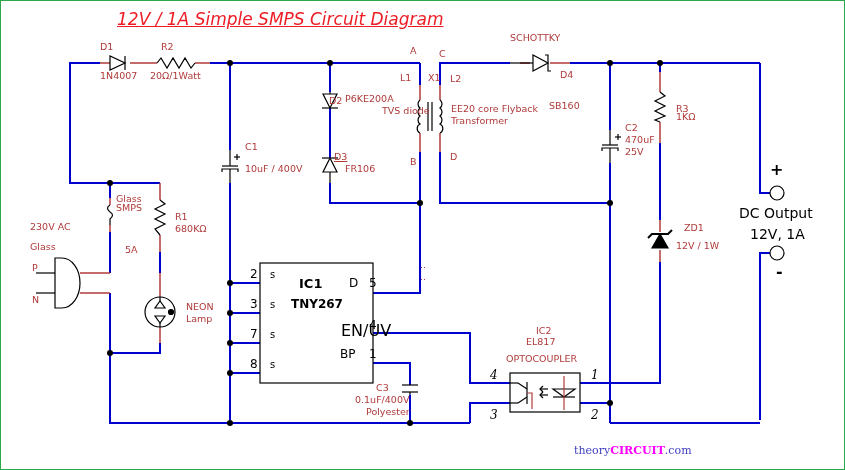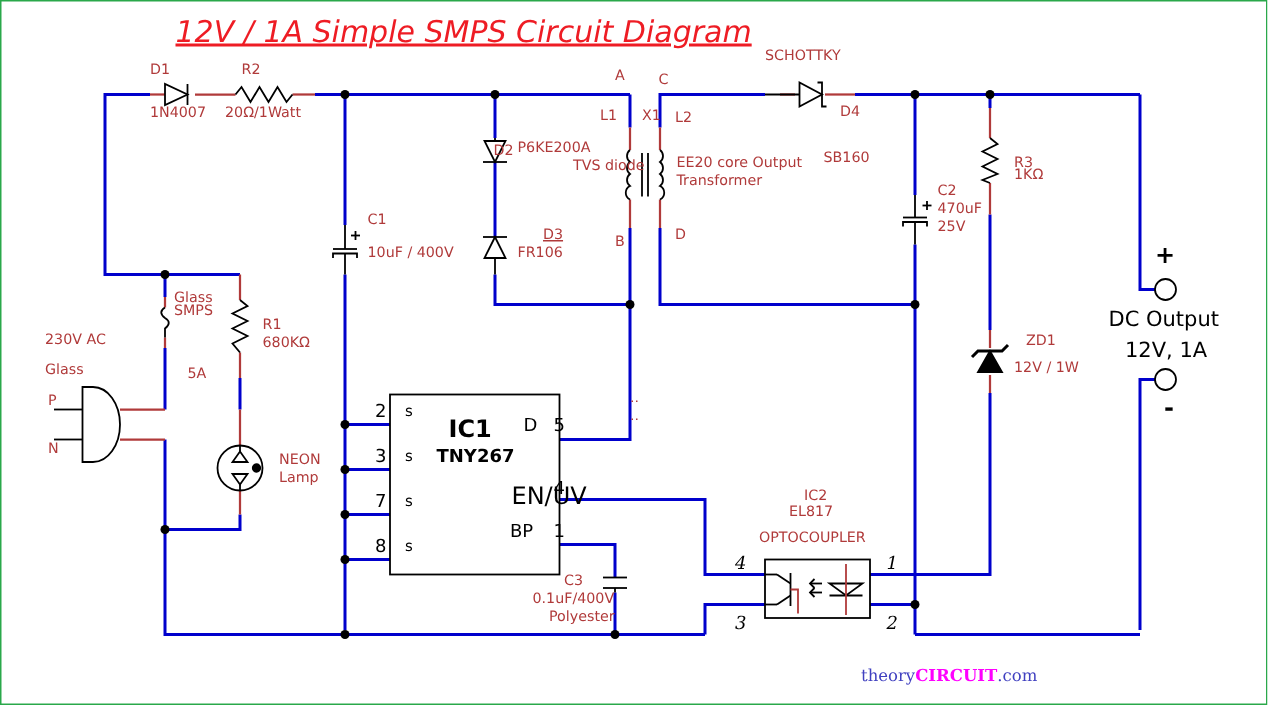--- a/index.html
+++ b/index.html
@@ -1,19 +1,19 @@
 <!DOCTYPE html>
 <html><head>
 <meta charset="utf-8">
 <style>
   html, body { margin:0; padding:0; background:#ffffff; }
   body { width:845px; height:470px; overflow:hidden; position:relative; font-family:"Liberation Sans", sans-serif; }
   #frame { position:absolute; left:0; top:0; width:843px; height:468px; border:1px solid #2aa84a; }
   svg { position:absolute; left:0; top:0; }
-  .title { position:absolute; left:117px; top:9px; font-family:"DejaVu Sans", sans-serif; font-style:italic; font-size:20px; color:#ee1c24; text-decoration:underline; white-space:nowrap; }
+  .title { position:absolute; left:117px; top:9px; font-family:"DejaVu Sans", sans-serif; font-style:italic; font-size:17px; color:#ee1c24; text-decoration:underline; white-space:nowrap; }
   .lbl { position:absolute; font-family:"DejaVu Sans", sans-serif; font-size:9.5px; color:#b03a3a; white-space:nowrap; line-height:12px; }
   .blk { position:absolute; font-family:"DejaVu Sans", sans-serif; color:#000; white-space:nowrap; }
   .pin { position:absolute; font-family:"DejaVu Sans", sans-serif; font-size:12px; color:#000; line-height:13px; }
   .pini { position:absolute; font-family:"DejaVu Serif", serif; font-style:italic; font-size:12px; color:#000; }
   .wm { position:absolute; left:574px; top:444px; font-family:"DejaVu Serif", serif; font-size:11px; white-space:nowrap; }
 </style>
 </head>
 <body>
 
 <div id="frame"></div>
@@ -233,32 +233,32 @@
 </svg>
 
 <div class="lbl" style="left:100px;top:41px;">D1</div>
 <div class="lbl" style="left:100px;top:70px;">1N4007</div>
 <div class="lbl" style="left:161px;top:41px;">R2</div>
 <div class="lbl" style="left:150px;top:70px;">20Ω/1Watt</div>
 
 <div class="lbl" style="left:329px;top:80px;margin-top:15px;">D2</div>
 <div class="lbl" style="left:345px;top:93px;">P6KE200A</div>
 <div class="lbl" style="left:345px;top:105px;margin-left:37px;">TVS diode</div>
-<div class="lbl" style="left:362px;top:151px;text-decoration:underline;">D3</div>
+<div class="lbl" style="left:334px;top:151px;text-decoration:underline;">D3</div>
 <div class="lbl" style="left:345px;top:163px;">FR106</div>
 
 <div class="lbl" style="left:245px;top:141px;">C1</div>
 <div class="lbl" style="left:245px;top:163px;">10uF / 400V</div>
 
 <div class="lbl" style="left:410px;top:45px;">A</div>
 <div class="lbl" style="left:439px;top:48px;">C</div>
 <div class="lbl" style="left:400px;top:72px;">L1</div>
 <div class="lbl" style="left:428px;top:72px;">X1</div>
 <div class="lbl" style="left:450px;top:73px;">L2</div>
-<div class="lbl" style="left:451px;top:103px;">EE20 core Output</div>
+<div class="lbl" style="left:451px;top:103px;">EE20 core Flyback</div>
 <div class="lbl" style="left:451px;top:115px;">Transformer</div>
 <div class="lbl" style="left:410px;top:156px;">B</div>
 <div class="lbl" style="left:450px;top:151px;">D</div>
 
 <div class="lbl" style="left:510px;top:32px;">SCHOTTKY</div>
 <div class="lbl" style="left:560px;top:69px;">D4</div>
 <div class="lbl" style="left:549px;top:81px;margin-top:19px;">SB160</div>
 
 <div class="lbl" style="left:625px;top:122px;">C2</div>
 <div class="lbl" style="left:625px;top:134px;">470uF</div>
@@ -286,21 +286,21 @@
 <div class="lbl" style="left:32px;top:294px;">N</div>
 
 <div class="pin" style="left:250px;top:268px;">2</div>
 <div class="pin" style="left:250px;top:298px;">3</div>
 <div class="pin" style="left:250px;top:328px;">7</div>
 <div class="pin" style="left:250px;top:358px;">8</div>
 <div class="blk" style="left:270px;top:269px;font-size:10px;">s</div>
 <div class="blk" style="left:270px;top:299px;font-size:10px;">s</div>
 <div class="blk" style="left:270px;top:329px;font-size:10px;">s</div>
 <div class="blk" style="left:270px;top:359px;font-size:10px;">s</div>
-<div class="blk" style="left:299px;top:276px;font-size:16px;font-weight:bold;">IC1</div>
+<div class="blk" style="left:299px;top:276px;font-size:13px;font-weight:bold;">IC1</div>
 <div class="blk" style="left:291px;top:297px;font-size:12px;font-weight:bold;">TNY267</div>
 <div class="blk" style="left:349px;top:276px;font-size:12px;">D</div>
 <div class="pin" style="left:369px;top:277px;">5</div>
 <div class="blk" style="left:341px;top:321px;font-size:16px;">EN/UV</div>
 <div class="pin" style="left:369px;top:319px;">4</div>
 <div class="blk" style="left:340px;top:347px;font-size:12px;">BP</div>
 <div class="pin" style="left:369px;top:348px;">1</div>
 
 <div class="lbl" style="left:376px;top:382px;">C3</div>
 <div class="lbl" style="left:355px;top:394px;">0.1uF/400V</div>

